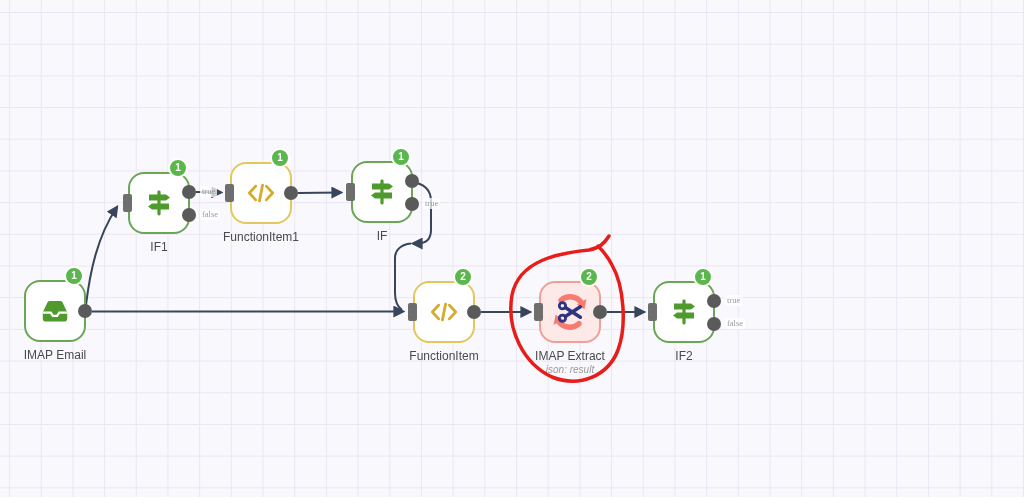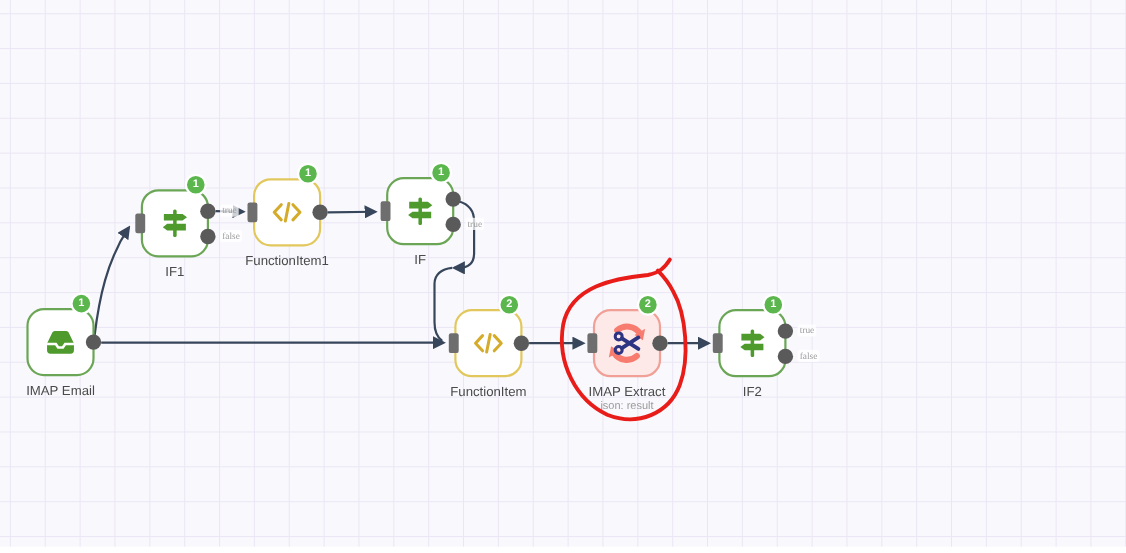--- a/index.html
+++ b/index.html
@@ -31,21 +31,21 @@
     background:#5bb74d; border:2px solid #fff; border-radius:50%;
     color:#fff; font-size:10px; font-weight:bold; line-height:16px;
     text-align:center; z-index:3;
   }
   .node-label {
     position:absolute; top:66px; left:-41px; width:140px; text-align:center;
     font-size:12px; color:#4a4a4a; white-space:nowrap;
   }
   .node-sublabel {
     position:absolute; top:81px; left:-41px; width:140px; text-align:center;
-    font-size:10px; color:#9b9b9b; white-space:nowrap;
+    font-size:10px; color:#9b9b9b; white-space:nowrap;font-style:italic;
   }
   .in-port {
     position:absolute; left:-7px; width:9px; height:18px;
     background:#6e6e6e; border-radius:2px; z-index:3;
   }
   .out-port {
     position:absolute; left:52px; width:14px; height:14px;
     background:#5a5a5a; border-radius:50%; z-index:3;
   }
   .port-label {

